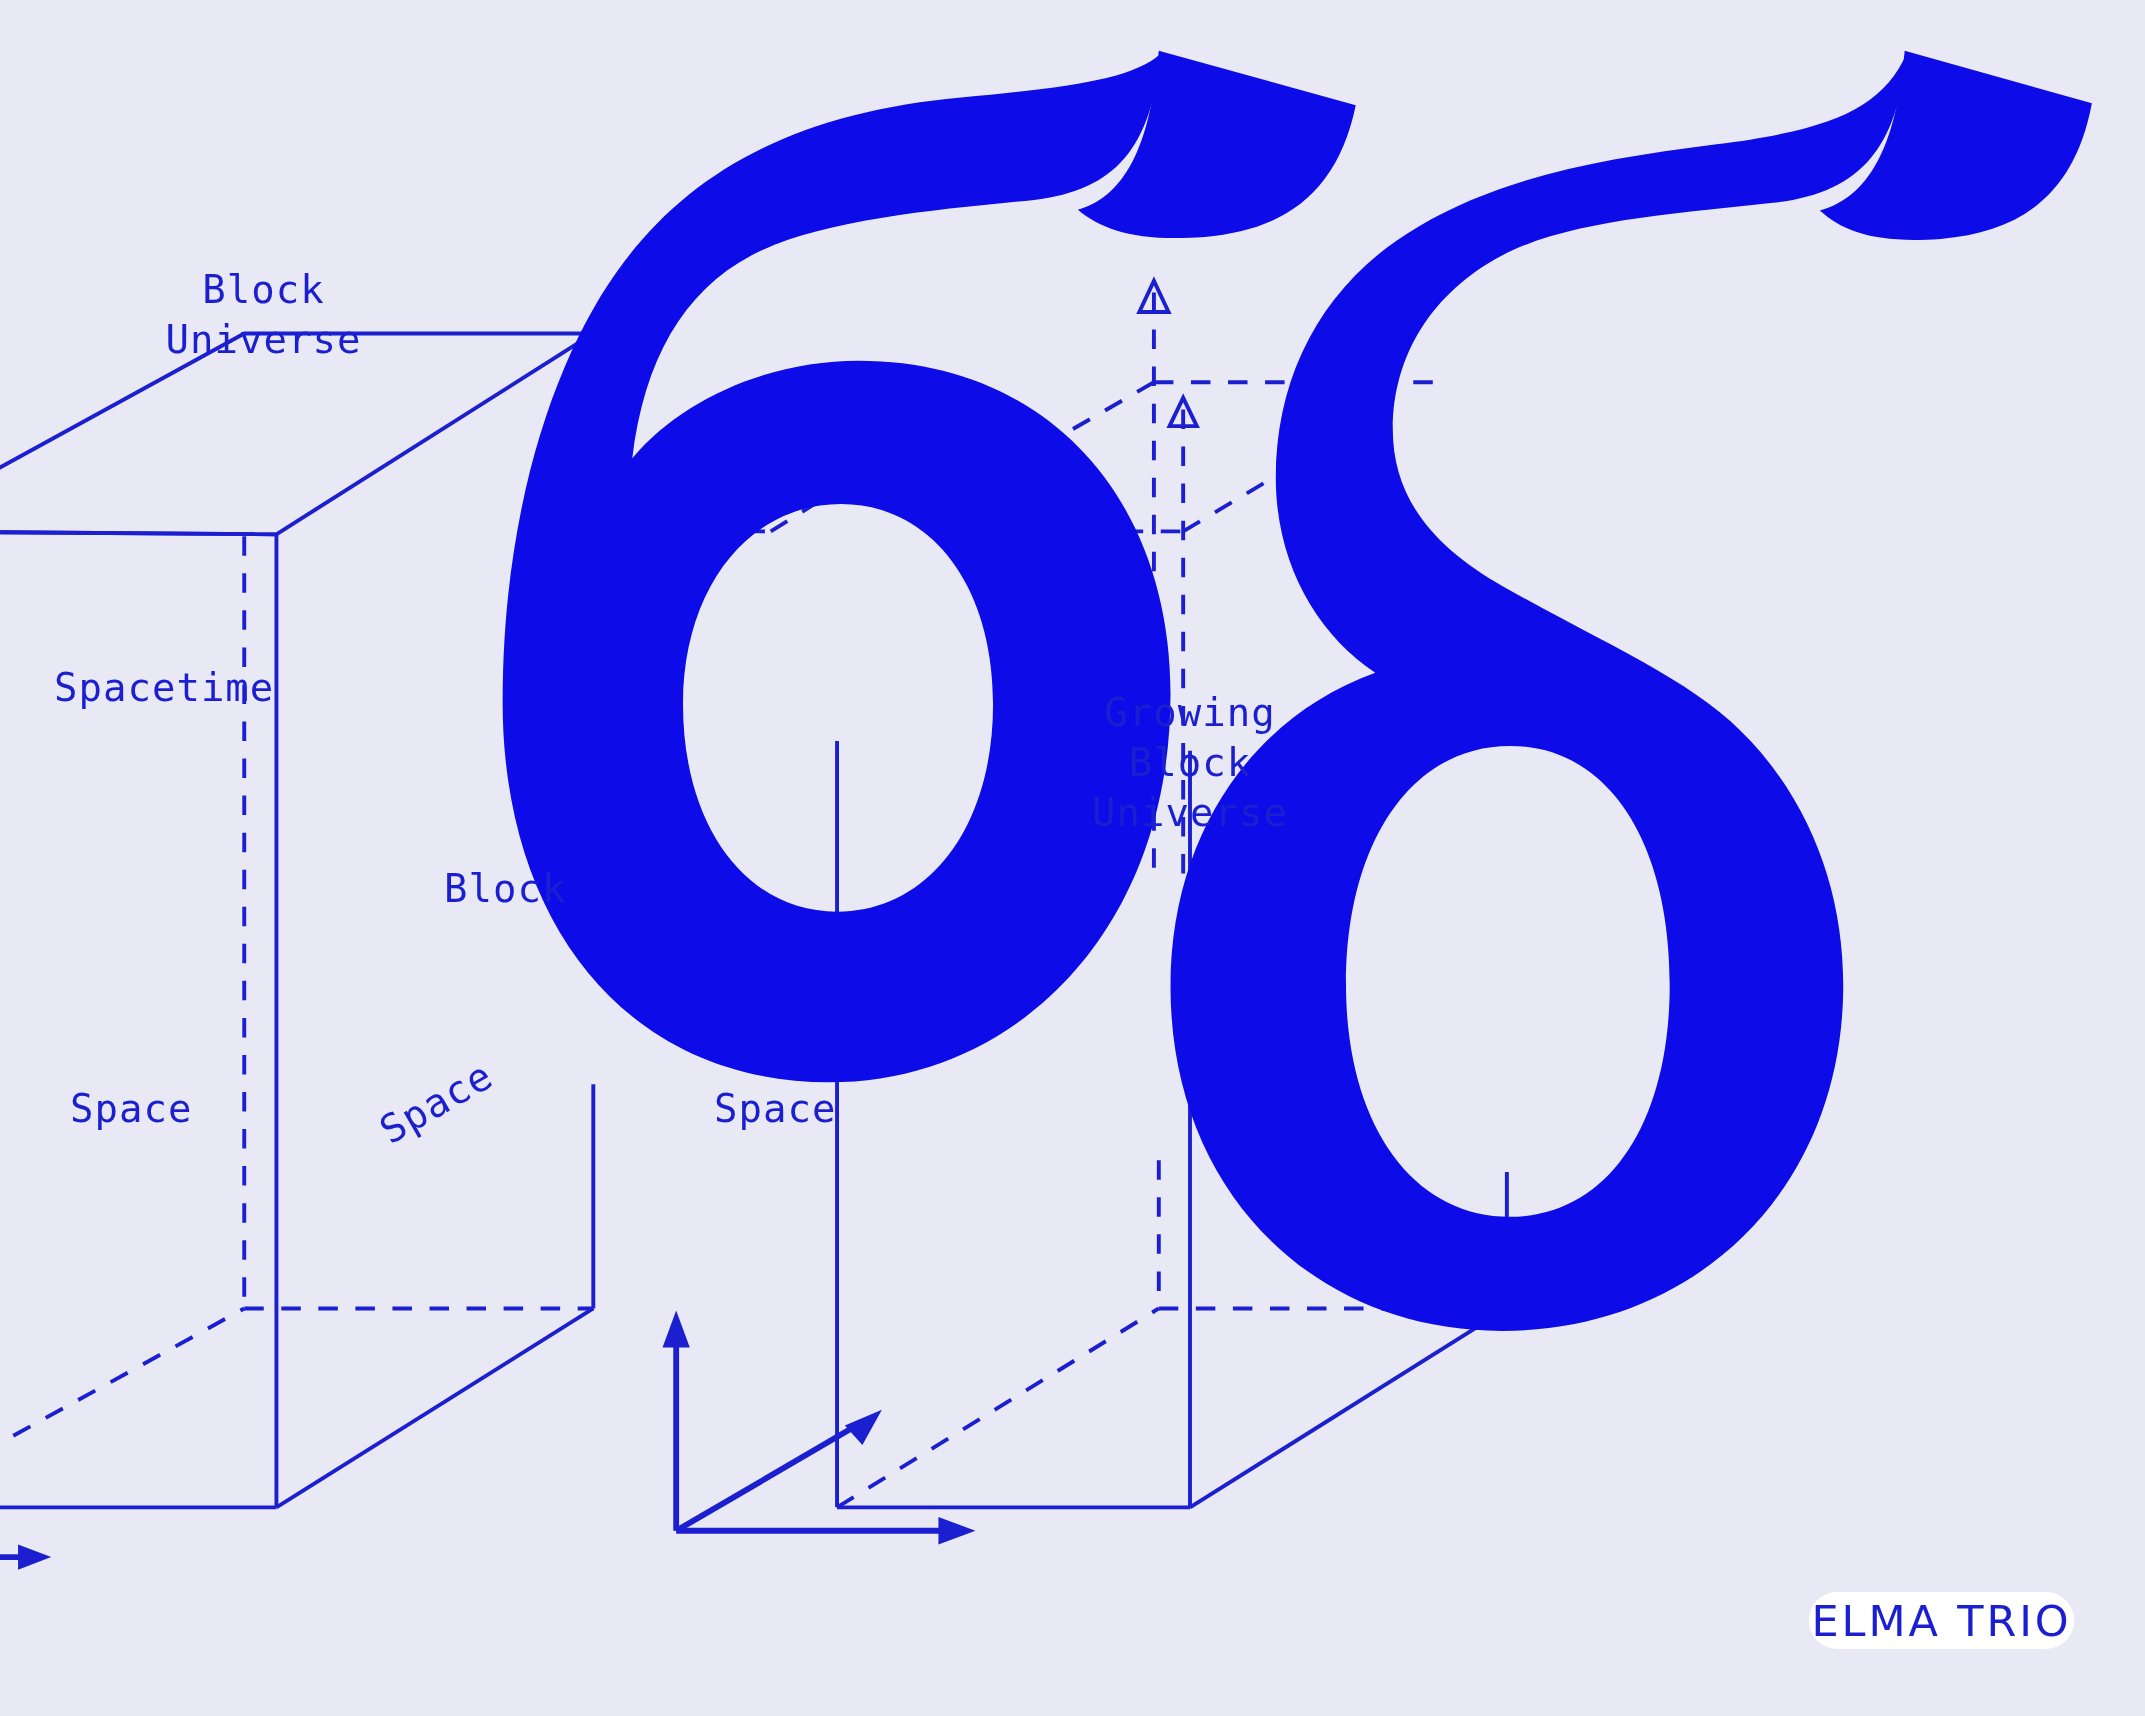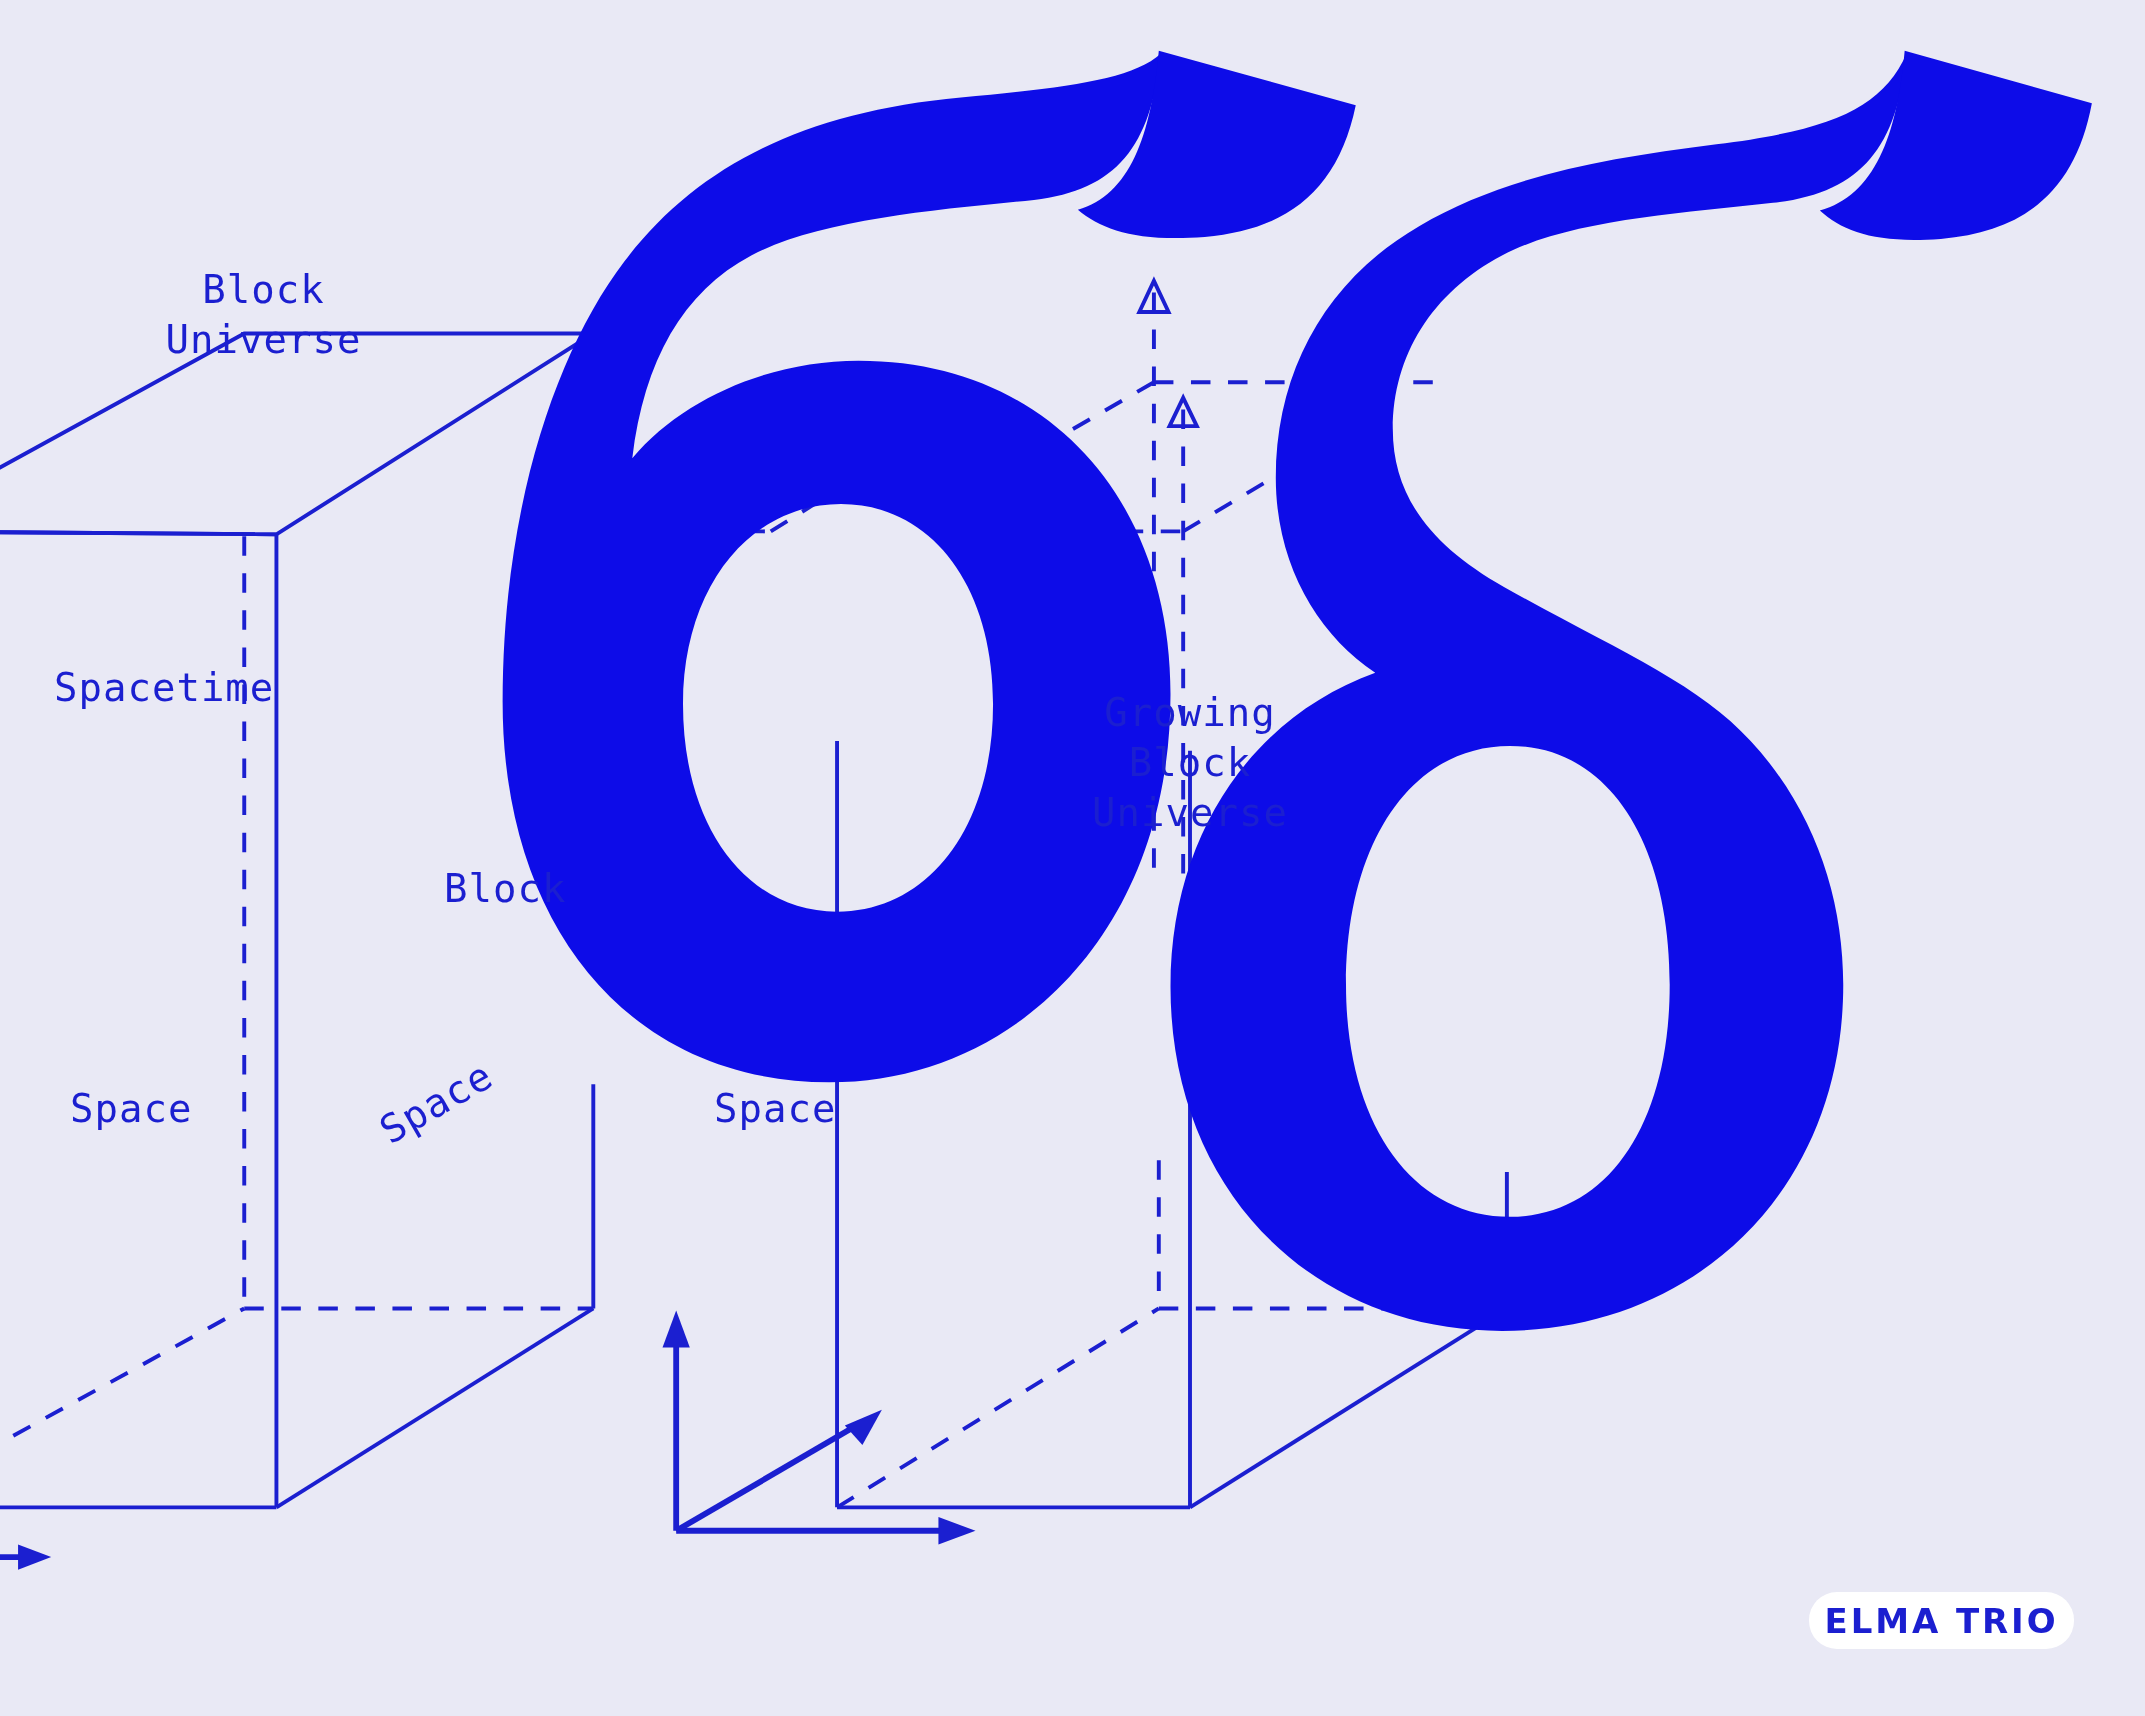--- a/index.html
+++ b/index.html
@@ -90,22 +90,22 @@
     height: 57px;
     border-radius: 28px;
     background: #ffffff;
     display: flex;
     align-items: center;
     justify-content: center;
   }
   #badge-elma-trio .badge-text {
     color: #1b1fd0;
     font-family: "DejaVu Sans", "Liberation Sans", sans-serif;
-    font-weight: bold;
-    font-size: 34px;
+    font-weight: normal;
+    font-size: 43px;
     letter-spacing: 2.9px;
   }
 </style>
 </head>
 <body>
 
 <div id="stage">
 
   <svg class="layer" viewBox="0 0 2200 1760">
 

